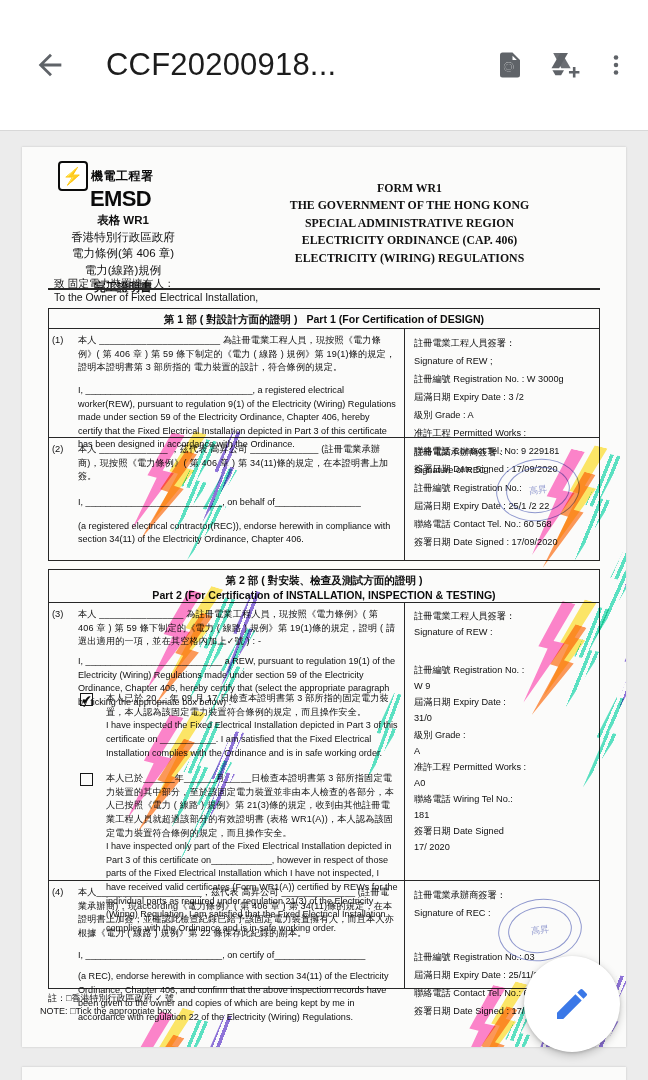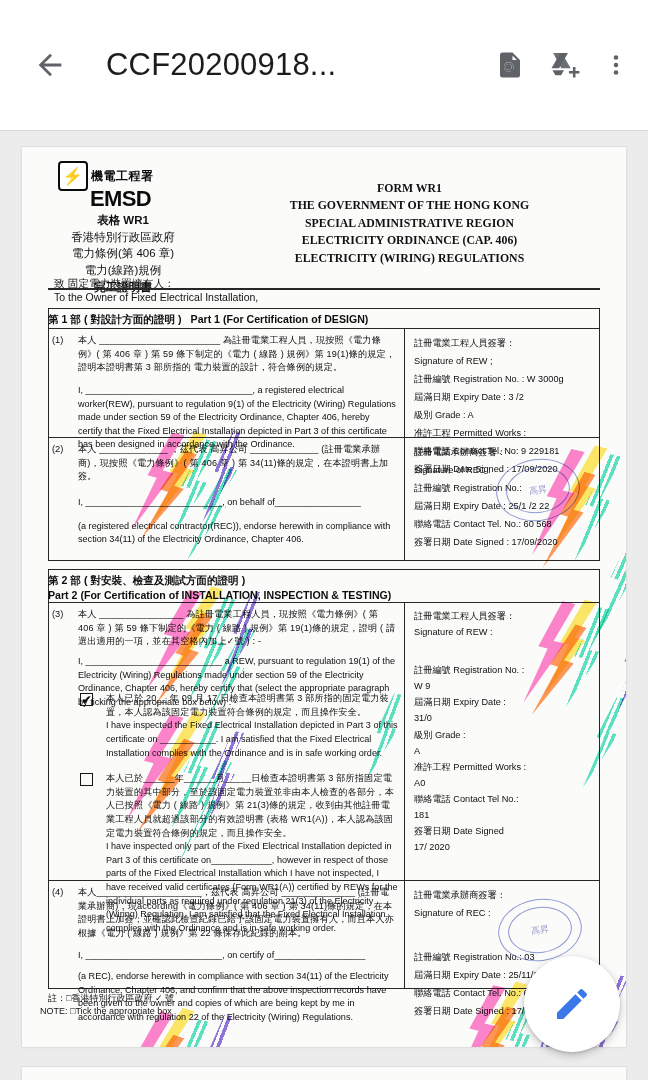--- a/index.html
+++ b/index.html
@@ -98,21 +98,21 @@
   .to-owner { position: absolute; left: 32px; top: 130px; }
   .to-owner .cn { font-size: 10.5px; font-weight: normal; }
   .to-owner .en { font-size: 10.5px; }
 
   .rule { position: absolute; background: #2a2a2a; }
 
   
   .box { position: absolute; border: 1.1px solid #2b2b2b; }
   .partbar {
     position: absolute; left: 0; right: 0;
-    font-size: 10.6px; font-weight: bold; color: #121212;
+    text-align: center; font-size: 10.6px; font-weight: bold; color: #121212;
     line-height: 1.42;
   }
   .vdiv { position: absolute; width: 1.1px; background: #2b2b2b; }
   .hdiv { position: absolute; height: 1.1px; background: #2b2b2b; }
 
   .clause { position: absolute; font-size: 9.1px; line-height: 1.5; color: #131313; }
   .clause .num { position: absolute; left: -26px; top: 0; font-size: 9.3px; }
   .cn { letter-spacing: 0.2px; }
 
   .fields { position: absolute; font-size: 9.2px; line-height: 1.95; color: #141414; }
@@ -318,21 +318,21 @@
         <div>註冊電業工程人員簽署：</div>
         <div style="margin-bottom:22px;">Signature of REW :</div>
         <div>註冊編號 Registration No. :</div>
         <div>W      9</div>
         <div>屆滿日期 Expiry Date :</div>
         <div>31/0</div>
         <div>級別 Grade :</div>
         <div>A</div>
         <div>准許工程 Permitted Works :</div>
         <div>A0</div>
-        <div>聯絡電話 Contact Tel No.:</div>
+        <div>聯絡電話 Wiring Tel No.:</div>
         <div>    181</div>
         <div>簽署日期 Date Signed</div>
         <div>17/    2020</div>
       </div>
 
       <div class="clause" style="left:56px; top:739px; width:318px;">
         <span class="num">(4)</span>
         <div class="cn">本人____________________，茲代表 高昇公司 ______________ (註冊電業承辦商)，現according《電力條例》( 第 406 章 ) 第 34(11)條的規定，在本證明書上加簽；並確認此檢查紀錄已給予該固定電力裝置擁有人，而且本人亦根據《電力 ( 線路 ) 規例》第 22 條保存此紀錄的副本。</div>
         <div style="margin-top:8px;">I, ___________________________, on certify of__________________</div>
         <div style="margin-top:8px;">(a REC), endorse herewith in compliance with section 34(11) of the Electricity Ordinance, Chapter 406, and confirm that the above inspection records have been given to the owner and copies of which are being kept by me in accordance with regulation 22 of the Electricity (Wiring) Regulations.</div>

